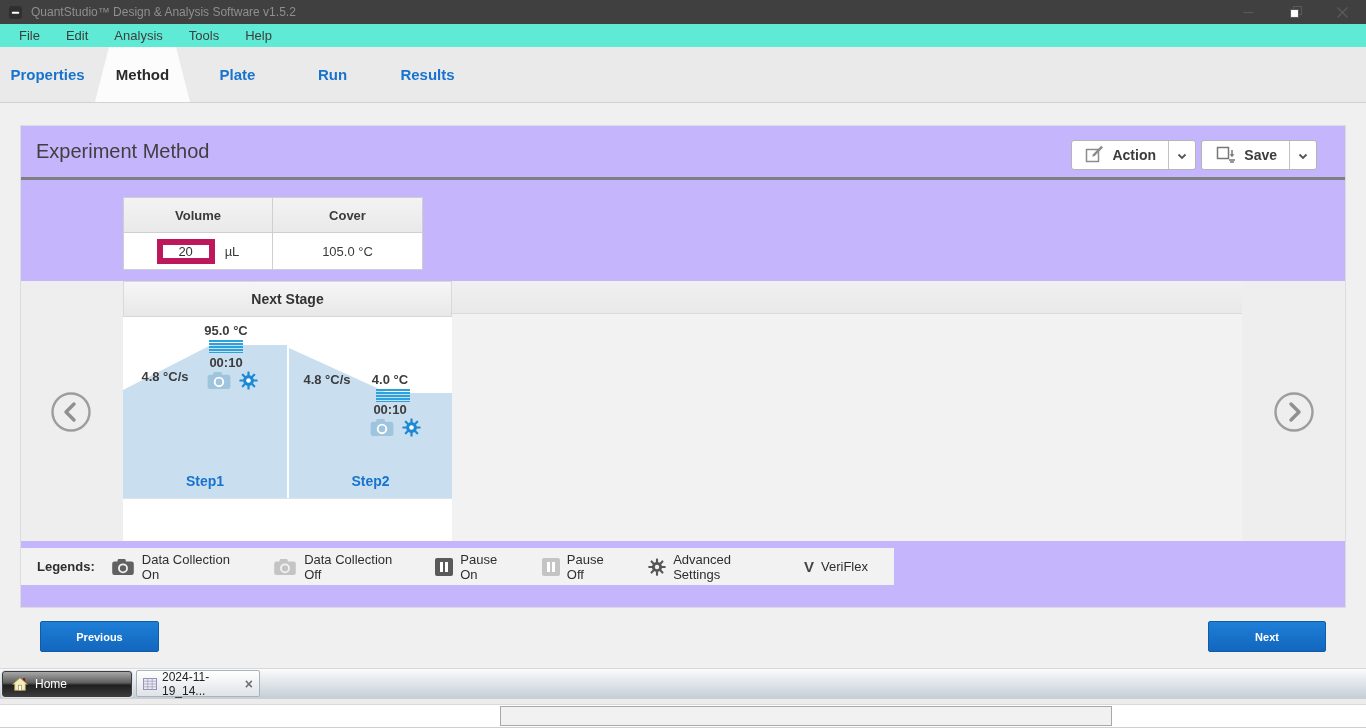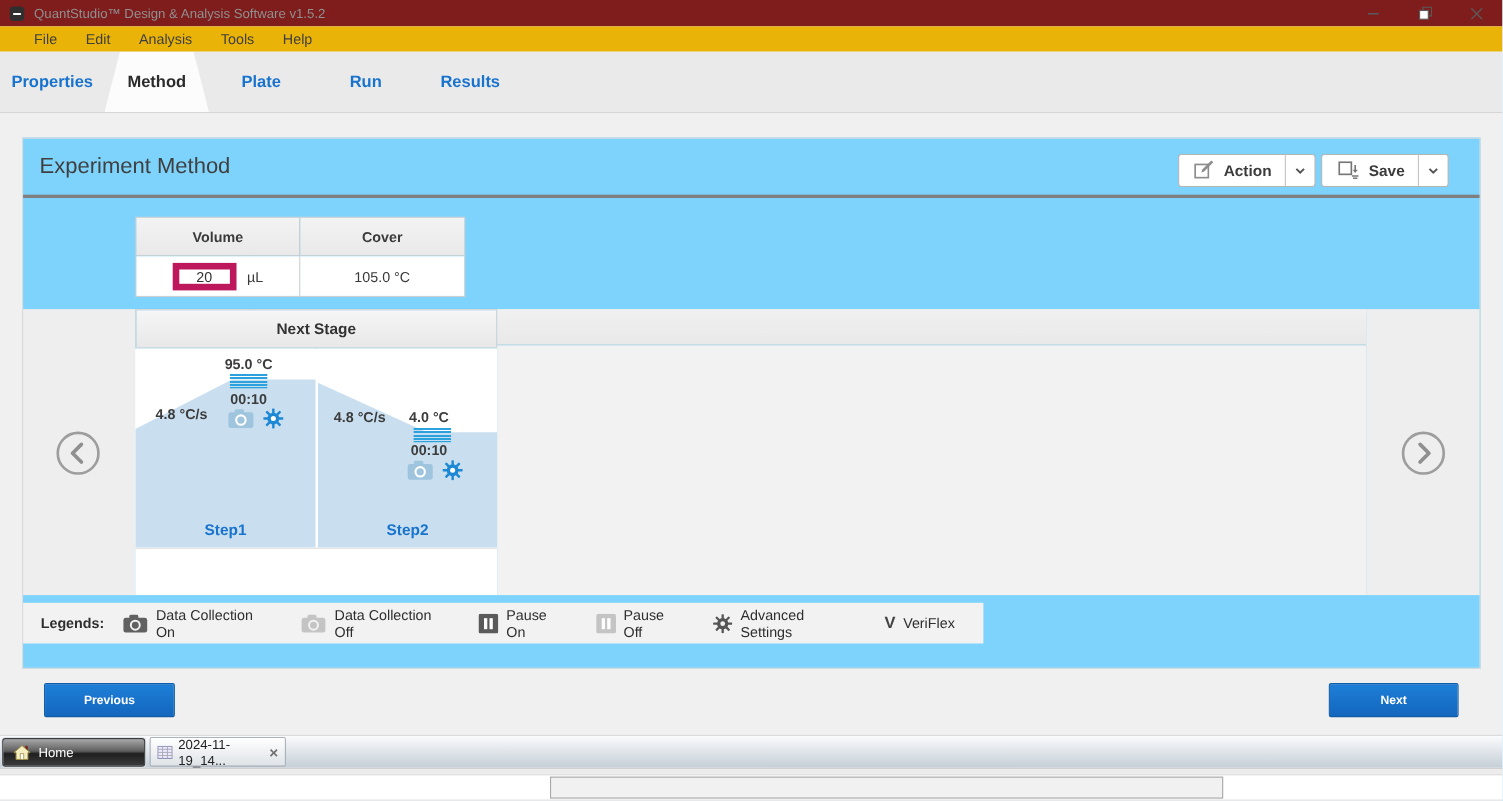--- a/index.html
+++ b/index.html
@@ -1,40 +1,40 @@
 <!DOCTYPE html>
 <html><head>
 <meta charset="utf-8">
 <style>
   * { margin:0; padding:0; box-sizing:border-box; }
   body { background:#fff; font-family:"Liberation Sans", sans-serif; }
   .app { position:relative; width:1366px; height:728px; background:#fff; overflow:hidden; }
 
   
-  .titlebar { position:absolute; top:0; left:0; right:0; height:24px; background:#7f1d1d; display:flex; align-items:center; }
+  .titlebar { position:absolute; top:0; left:0; right:0; height:24px; background:#404040; display:flex; align-items:center; }
   .app-icon { margin-left:8px; display:flex; }
   .app-title { margin-left:8px; font-size:12px; color:#8f8f8f; }
   .win-controls { margin-left:auto; display:flex; height:100%; }
   .win-btn { width:47px; height:100%; display:flex; align-items:center; justify-content:center; }
 
   
-  .menubar { position:absolute; top:24px; left:0; right:0; height:23px; background:#eab308; display:flex; align-items:center; padding-left:18px; }
+  .menubar { position:absolute; top:24px; left:0; right:0; height:23px; background:#5eead4; display:flex; align-items:center; padding-left:6px; }
   .menu-item { padding:0 13px; font-size:13px; color:#3e3e3e; }
 
   
   .tabbar { position:absolute; top:47px; left:0; right:0; height:56px; background:#eaeaea; border-bottom:1px solid #d2d2d2; display:flex; }
   .tab { width:95px; display:flex; align-items:center; justify-content:center; font-size:15px; font-weight:bold; color:#1873cf; position:relative; }
   .tab span { position:relative; z-index:2; }
   .tab.active { color:#2b2b2b; }
   .tab.active::before { content:""; position:absolute; inset:0; background:#fcfcfc;
     clip-path:polygon(14px 0, calc(100% - 14px) 0, 100% 100%, 0 100%); z-index:1; }
 
   
   .workspace { position:absolute; top:103px; left:0; right:0; height:565px; background:#f0f0f0; }
-  .card { position:absolute; left:20px; top:22px; width:1326px; height:483px; background:#7dd3fc; border:1px solid #dcdcdc; }
+  .card { position:absolute; left:20px; top:22px; width:1326px; height:483px; background:#c4b5fd; border:1px solid #dcdcdc; }
 
   .page-title { position:absolute; left:15px; top:14px; font-size:20px; color:#3f3f3f; }
   .btn-group { position:absolute; top:14px; height:30px; display:flex; background:#fff; border:1px solid #b5b5b5; border-radius:3px; align-items:stretch; }
   .btn-group .main { display:flex; align-items:center; gap:8px; padding:0 12px; font-size:14px; font-weight:bold; color:#3c3c3c; }
   .btn-group .arrow { width:27px; display:flex; align-items:center; justify-content:center; border-left:1px solid #c3c3c3; }
   .grp-action { right:149px; }
   .grp-save { right:28px; }
 
   .card-divider { position:absolute; top:51px; left:0; right:0; height:3px; background:#7f7f7f; }
 

